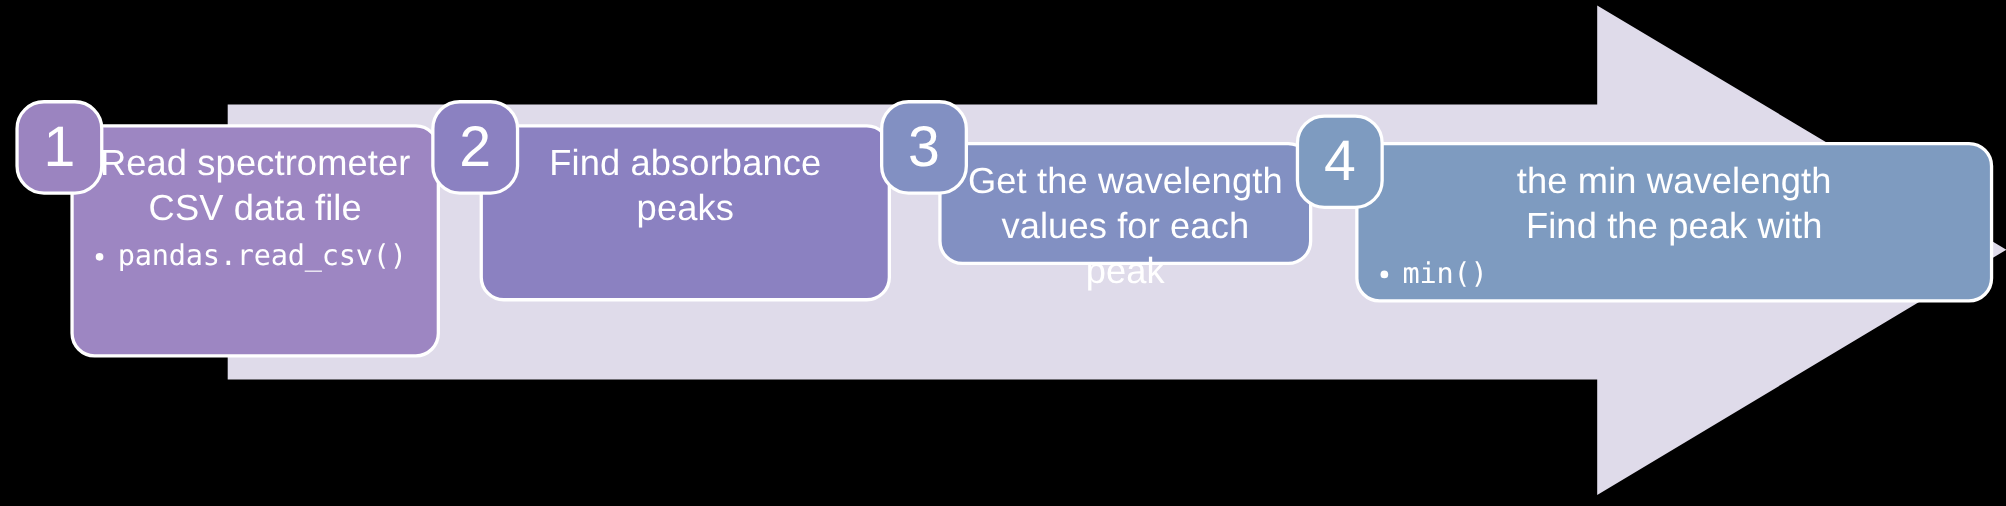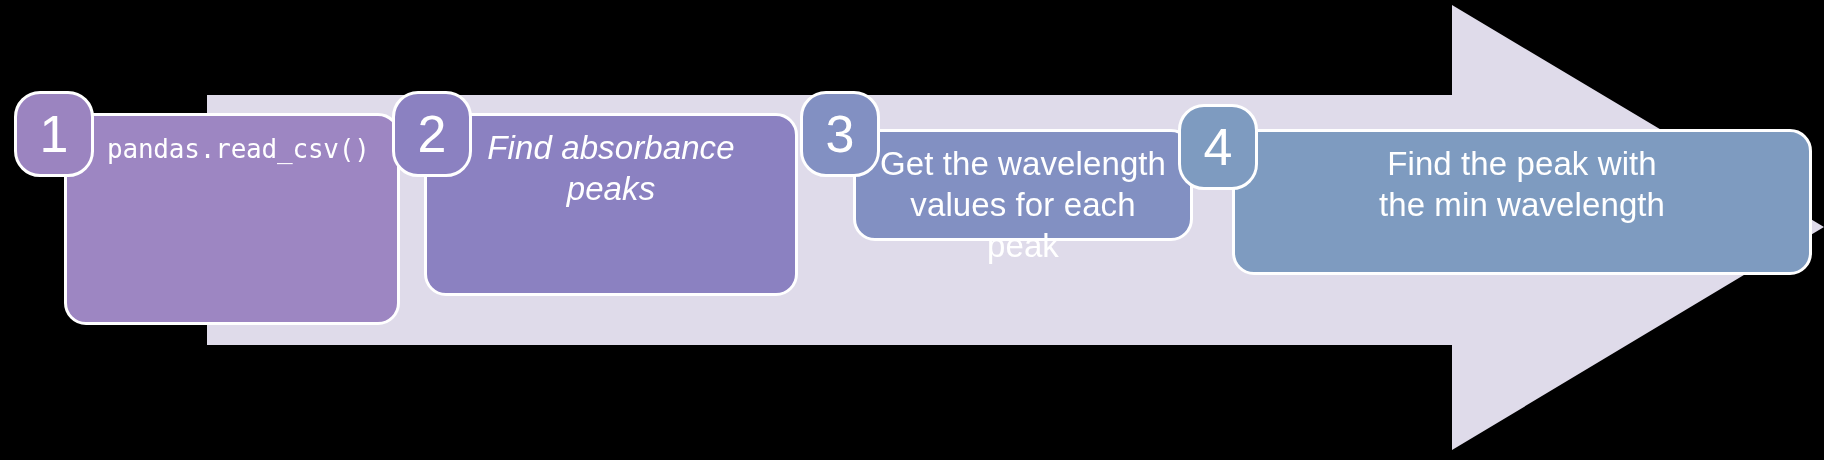--- a/index.html
+++ b/index.html
@@ -92,39 +92,43 @@
     justify-content: center;
     color: #ffffff;
     font-size: 52px;
     font-weight: 300;
     line-height: 1;
     z-index: 5;
   }
 
   
   #step-1 { left: 64px;  top: 113px; width: 336px; height: 212px; }
-  #step-2 { left: 424px; top: 113px; width: 374px; height: 183px; font-style: italic; }
+  #step-2 { left: 436px; top: 113px; width: 374px; height: 161px; }
   #step-3 { left: 853px; top: 129px; width: 340px; height: 112px; }
   #step-4 { left: 1232px; top: 129px; width: 580px; height: 146px; }
 
   #badge-1 { left: 14px;   top: 91px; }
   #badge-2 { left: 392px;  top: 91px; }
   #badge-3 { left: 800px;  top: 91px; }
   #badge-4 { left: 1178px; top: 104px; }
 </style>
 </head>
 <body>
 
 <div id="canvas" style="background: rgb(0, 0, 0);">
 
   <svg id="arrow-shape" viewBox="0 0 1824 460" preserveAspectRatio="none" aria-hidden="true">
     <polygon points="207,95 1452,95 1452,5 1824,227 1452,450 1452,345 207,345" fill="#dfdbea"></polygon>
   </svg>
 
   <div class="step-box" id="step-1" style="background: rgb(157, 134, 194);">
+    <div class="step-title">
+      <div>Read spectrometer</div>
+      <div>CSV data file</div>
+    </div>
     <ul class="step-bullets">
       <li class="mono">
         <span>pandas.read_csv()</span>
       </li>
     </ul>
   </div>
   <div class="step-badge" id="badge-1" style="background: rgb(155, 132, 192);">
     <span>1</span>
   </div>
 
@@ -142,21 +146,26 @@
       <div>Get the wavelength</div>
       <div>values for each peak</div>
     </div>
   </div>
   <div class="step-badge" id="badge-3" style="background: rgb(130, 144, 194);">
     <span>3</span>
   </div>
 
   <div class="step-box" id="step-4" style="background: rgb(126, 155, 192);">
     <div class="step-title">
+      <div>the min wavelength</div>
       <div>Find the peak with</div>
-      <div>the min wavelength</div>
     </div>
+    <ul class="step-bullets">
+      <li class="mono">
+        <span>min()</span>
+      </li>
+    </ul>
   </div>
   <div class="step-badge" id="badge-4" style="background: rgb(126, 155, 192);">
     <span>4</span>
   </div>
 
 </div>
 
 </body></html>

